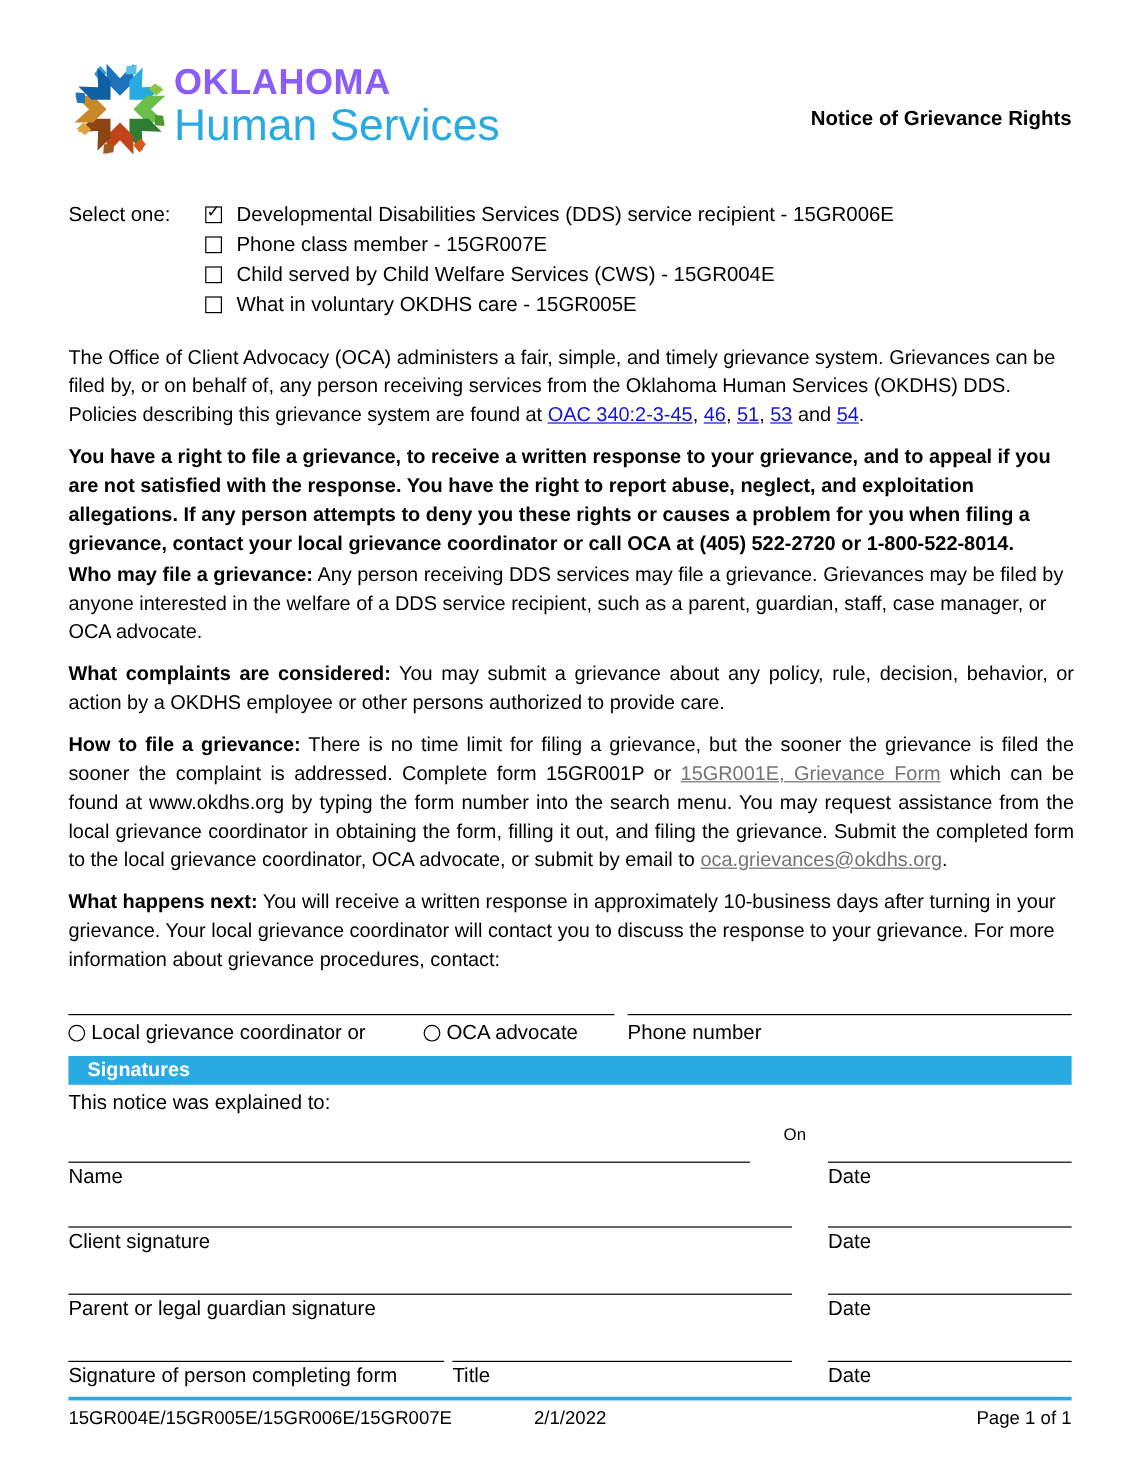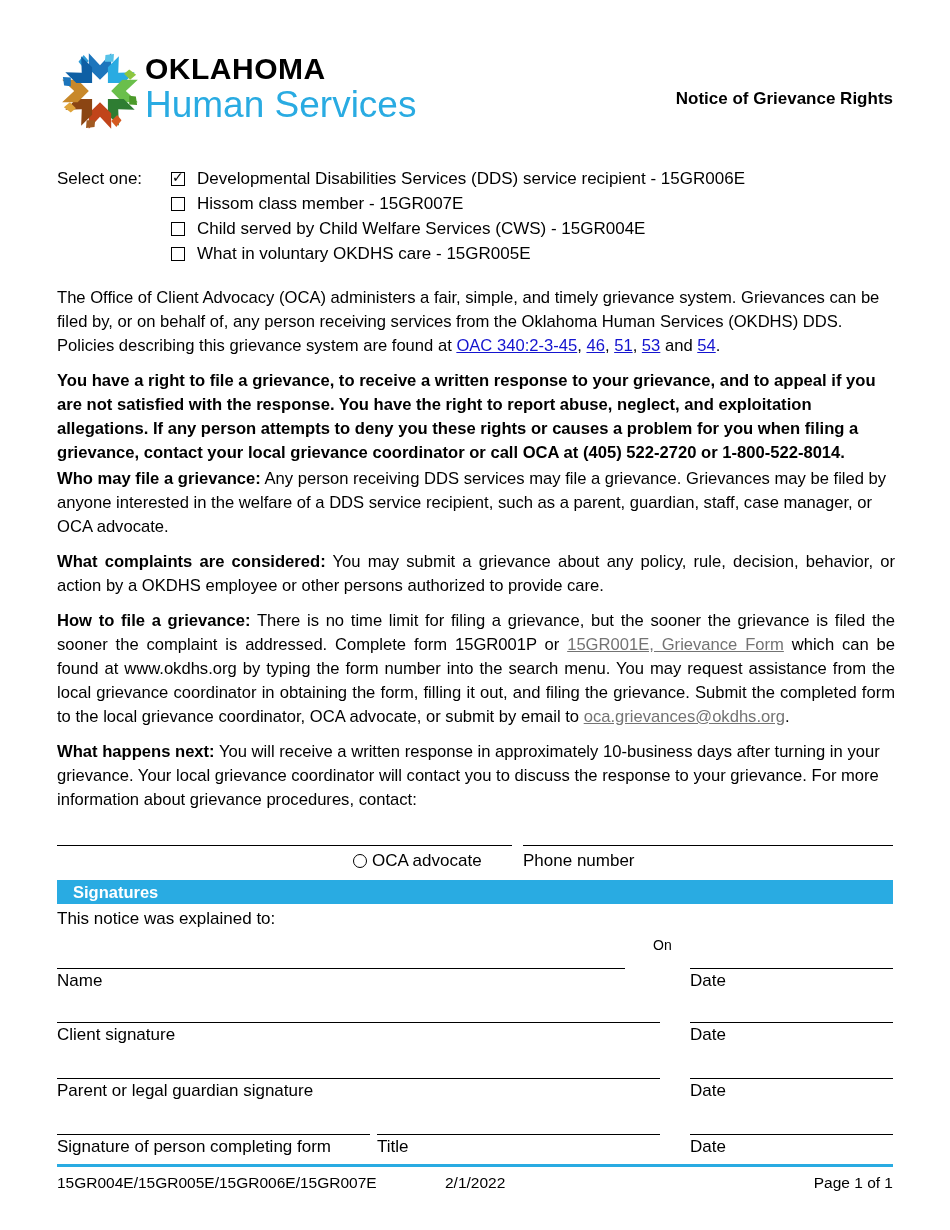--- a/index.html
+++ b/index.html
@@ -20,21 +20,21 @@
   .header {
     position: absolute;
     left: 57px; top: 44px; width: 836px; height: 96px;
   }
   .logo-wrap { position: absolute; left: 0; top: 2px; width: 86px; height: 90px; }
   .logo-svg { display: block; width: 86px; height: 90px; }
 
   .logo-text { position: absolute; left: 88px; top: 10px; }
   .logo-okla {
     font-size: 30px; font-weight: bold; letter-spacing: 0.5px;
-    color: #000000; line-height: 30px; font-family: "Liberation Sans", sans-serif;
+    color: #8b5cf6; line-height: 30px; font-family: "Liberation Sans", sans-serif;
   }
   .logo-hs {
     font-size: 37px; font-weight: normal; letter-spacing: 0px;
     color: #29ABE2; line-height: 40px; margin-top: 1px;
     font-family: "Liberation Sans", sans-serif;
   }
   .doc-title {
     position: absolute; right: 0; top: 45px;
     font-size: 17px; font-weight: bold; white-space: nowrap;
   }
@@ -186,21 +186,21 @@
         <span class="checkbox checked"></span>
       </div>
       <div class="select-text">Developmental Disabilities Services (DDS) service recipient - 15GR006E</div>
     </div>
 
     <div class="select-row">
       <div class="select-label"></div>
       <div class="cb-cell">
         <span class="checkbox"></span>
       </div>
-      <div class="select-text">Hissom class member - 15GR007E</div>
+      <div class="select-text">Phone class member - 15GR007E</div>
     </div>
 
     <div class="select-row">
       <div class="select-label"></div>
       <div class="cb-cell">
         <span class="checkbox"></span>
       </div>
       <div class="select-text">Child served by Child Welfare Services (CWS) - 15GR004E</div>
     </div>
 
@@ -227,20 +227,23 @@
     <p class="para justify"><span class="lead">How to file a grievance:</span><span>  There is no time limit for filing a grievance, but the sooner the grievance is filed the sooner the complaint is addressed. Complete form 15GR001P or </span><span class="link-bold">15GR001E, Grievance Form</span><span> which can be found at www.okdhs.org by typing the form number into the search menu.  You may request assistance from the local grievance coordinator in obtaining the form, filling it out, and filing the grievance. Submit the completed form to the local grievance coordinator, OCA advocate, or submit by email to </span><span class="link-bold">oca.grievances@okdhs.org</span><span>.</span></p>
 
     <p class="para"><span class="lead">What happens next:</span><span> You will receive a written response in approximately 10-business days after turning in your grievance. Your local grievance coordinator will contact you to discuss the response to your grievance. For more information about grievance procedures, contact:</span></p>
 
   </div>
 
   <div class="contact-row">
     <div class="cline cline-a"></div>
     <div class="cline cline-b"></div>
 
+    <div class="contact-item contact-1">
+      <span class="radio"></span><span>Local grievance coordinator or</span>
+    </div>
 
     <div class="contact-item contact-2">
       <span class="radio"></span><span>OCA advocate</span>
     </div>
 
     <div class="contact-item contact-3">Phone number</div>
   </div>
 
   <div class="sig-banner">
     <span>Signatures</span>

